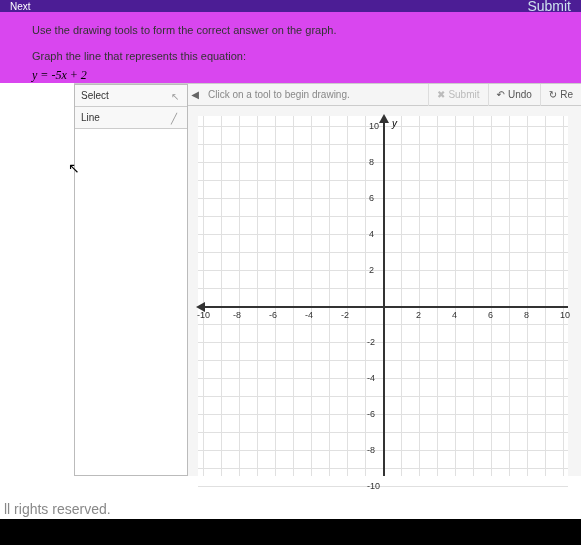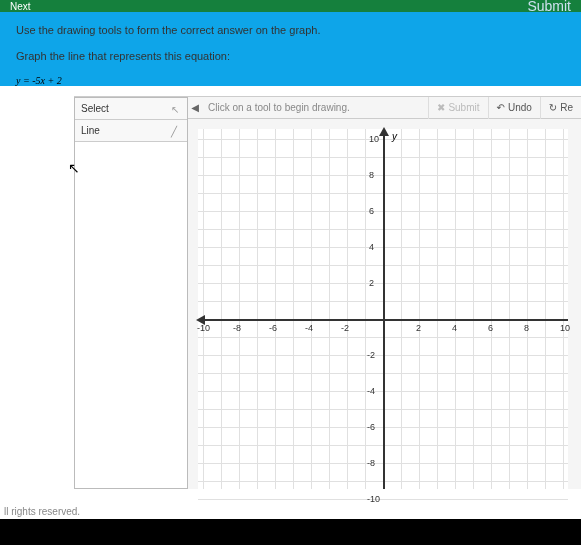--- a/index.html
+++ b/index.html
@@ -1,44 +1,44 @@
 <!DOCTYPE html>
 <html><head>
 <meta charset="utf-8">
 <style>
 *{box-sizing:border-box;margin:0;padding:0;font-family:Arial,sans-serif}
 body{width:581px;height:545px;background:#fff;overflow:hidden}
-.topbar{background:#15803d;color:#fff;height:12px;display:flex;align-items:center;padding:0 10px;font-size:10px;justify-content:space-between}
+.topbar{background:#4c1d95;color:#fff;height:12px;display:flex;align-items:center;padding:0 10px;font-size:10px;justify-content:space-between}
 .topbar-left{display:flex;align-items:center;gap:12px}
 .topbar-title{color:#cde0ee;font-size:10px}
 .submit{color:#cde0ee;font-size:14px}
-.content{padding:12px 0 0 16px;background:#0ea5e9}
+.content{padding:12px 0 0 32px;background:#d946ef}
 .instruction{font-size:11px;color:#333;margin-bottom:14px}
-.prompt{font-size:11px;color:#333;margin-bottom:13px}
-.equation{font-size:10px;font-style:italic;font-family:'Times New Roman',serif;margin-bottom:10px}
+.prompt{font-size:11px;color:#333;margin-bottom:6px}
+.equation{font-size:12px;font-style:italic;font-family:'Times New Roman',serif;}
 .workarea{display:flex;background:#f5f5f5;border-top:1px solid #ccc;margin-left:74px}
 .toolpanel{width:114px;background:#fff;border:1px solid #bbb}
 .tool-header{background:#5a7a9a;color:#fff;font-size:10px;padding:4px 6px;display:flex;justify-content:space-between;align-items:center}
 .tool-row{border-bottom:1px solid #ccc;padding:5px 6px;font-size:10px;color:#333;display:flex;justify-content:space-between;align-items:center;cursor:pointer;background:#f8f8f8}
 .tool-icon{width:10px;height:10px;opacity:.5}
 .tool-body{height:280px;background:#fff}
 .canvas-area{flex:1;position:relative}
 .canvas-toolbar{height:22px;display:flex;align-items:center;font-size:10px;color:#888;border-bottom:1px solid #ccc;background:#f5f5f5}
 .collapse{width:14px;text-align:center;color:#666;cursor:pointer}
 .hint{flex:1;padding-left:6px;color:#888}
 .tbtn{padding:0 8px;display:flex;align-items:center;gap:3px;color:#555;cursor:pointer;border-left:1px solid #ddd;height:22px}
 .tbtn.disabled{color:#bbb}
 .graph{position:relative;width:370px;height:360px;margin:10px 0 0 10px;background:#fff}
 .grid{position:absolute;inset:0}
 .gridline{position:absolute;background:#e0e0e0}
 .axis{position:absolute;background:#333}
 .tick{position:absolute;font-size:9px;color:#333}
 .arrow{position:absolute;width:0;height:0}
 .ylabel{position:absolute;font-size:10px;font-style:italic}
-.footer{position:absolute;bottom:24px;left:0;font-size:10px;color:#888;padding:4px}
+.footer{position:absolute;bottom:24px;left:0;font-size:14px;color:#888;padding:4px}
 .blackbar{position:absolute;bottom:0;left:0;right:0;height:26px;background:#000}
 .cursor{position:absolute;left:68px;top:160px;font-size:14px;color:#000;pointer-events:none}
 </style>
 </head>
 <body>
 
 <div class="topbar">
   <div class="topbar-left">
     <span>Next</span>
   </div>

